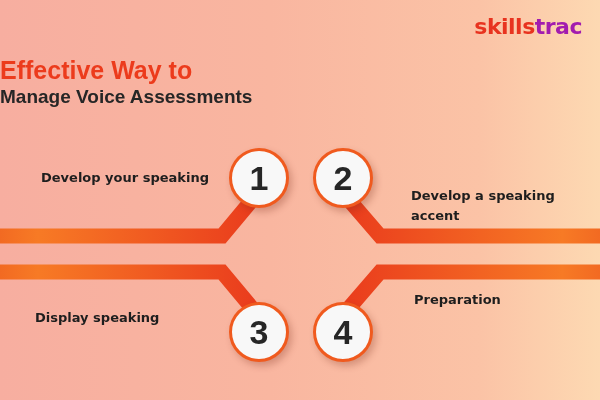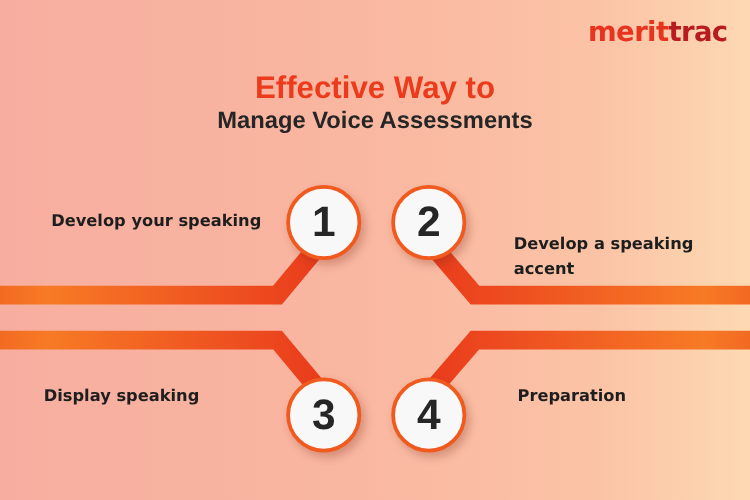--- a/index.html
+++ b/index.html
@@ -7,44 +7,44 @@
     width: 600px; height: 400px; overflow: hidden; position: relative;
     background: linear-gradient(90deg, #f7aea0 0%, #f9b6a0 45%, #fbc3a6 80%, #fdd9b2 100%);
     font-family: "Liberation Sans", sans-serif;
   }
   .logo {
     position: absolute; right: 18px; top: 14px;
     font-family: "DejaVu Sans", sans-serif; font-weight: bold; font-size: 22px;
     letter-spacing: -0.5px;
   }
   .logo .a { color: #e8331f; }
-  .logo .b { color: #b91c1c; }
+  .logo .b { color: #a21caf; }
   .title {
-    position: absolute; left: 0; width: 600px; text-align: center;
+    position: absolute; left: 0; width: 600px; text-align: left;
     font-family: "Liberation Sans", sans-serif; font-weight: bold;
   }
   .t1 { top: 56px; font-size: 25px; color: #ec3b1c; }
   .t2 { top: 86px; font-size: 19px; color: #262626; }
   svg.lines { position: absolute; left: 0; top: 0; }
   .circle {
     position: absolute; width: 54px; height: 54px; border-radius: 50%;
     background: #f8f8f8; border: 3px solid #f05a1e;
     box-shadow: 3px 4px 7px rgba(120,40,20,0.28);
     display: flex; align-items: center; justify-content: center;
     font-family: "Liberation Sans", sans-serif; font-weight: bold; font-size: 34px; color: #262626;
   }
   .label {
     position: absolute; font-family: "DejaVu Sans", sans-serif; font-weight: bold;
     font-size: 13px; color: #1e1e1e; line-height: 20px;
   }
 </style>
 </head>
 <body>
 
-<div class="logo"><span class="a">merit</span><span class="b">trac</span></div>
+<div class="logo"><span class="a">skills</span><span class="b">trac</span></div>
 
 <div class="title t1">Effective Way to</div>
 <div class="title t2">Manage Voice Assessments</div>
 
 <svg class="lines" width="600" height="400">
   <defs>
     <linearGradient id="gl" x1="0" x2="1" y1="0" y2="0">
       <stop offset="0" stop-color="#f26a22"></stop>
       <stop offset="0.15" stop-color="#f77a25"></stop>
       <stop offset="1" stop-color="#ea3d1d"></stop>
@@ -64,13 +64,13 @@
 <div class="circle" style="left:229px; top:148px;">1</div>
 <div class="circle" style="left:313px; top:148px;">2</div>
 <div class="circle" style="left:229px; top:302px;">3</div>
 <div class="circle" style="left:313px; top:302px;">4</div>
 
 <div class="label" style="left:41px; top:168px; text-align:left;">
   <div>Develop your speaking</div>
 </div>
 <div class="label" style="left:411px; top:186px;">Develop a speaking accent</div>
 <div class="label" style="left:35px; top:308px;">Display speaking</div>
-<div class="label" style="left:414px; top:308px;">Preparation</div>
+<div class="label" style="left:414px; top:290px;">Preparation</div>
 
 </body></html>

